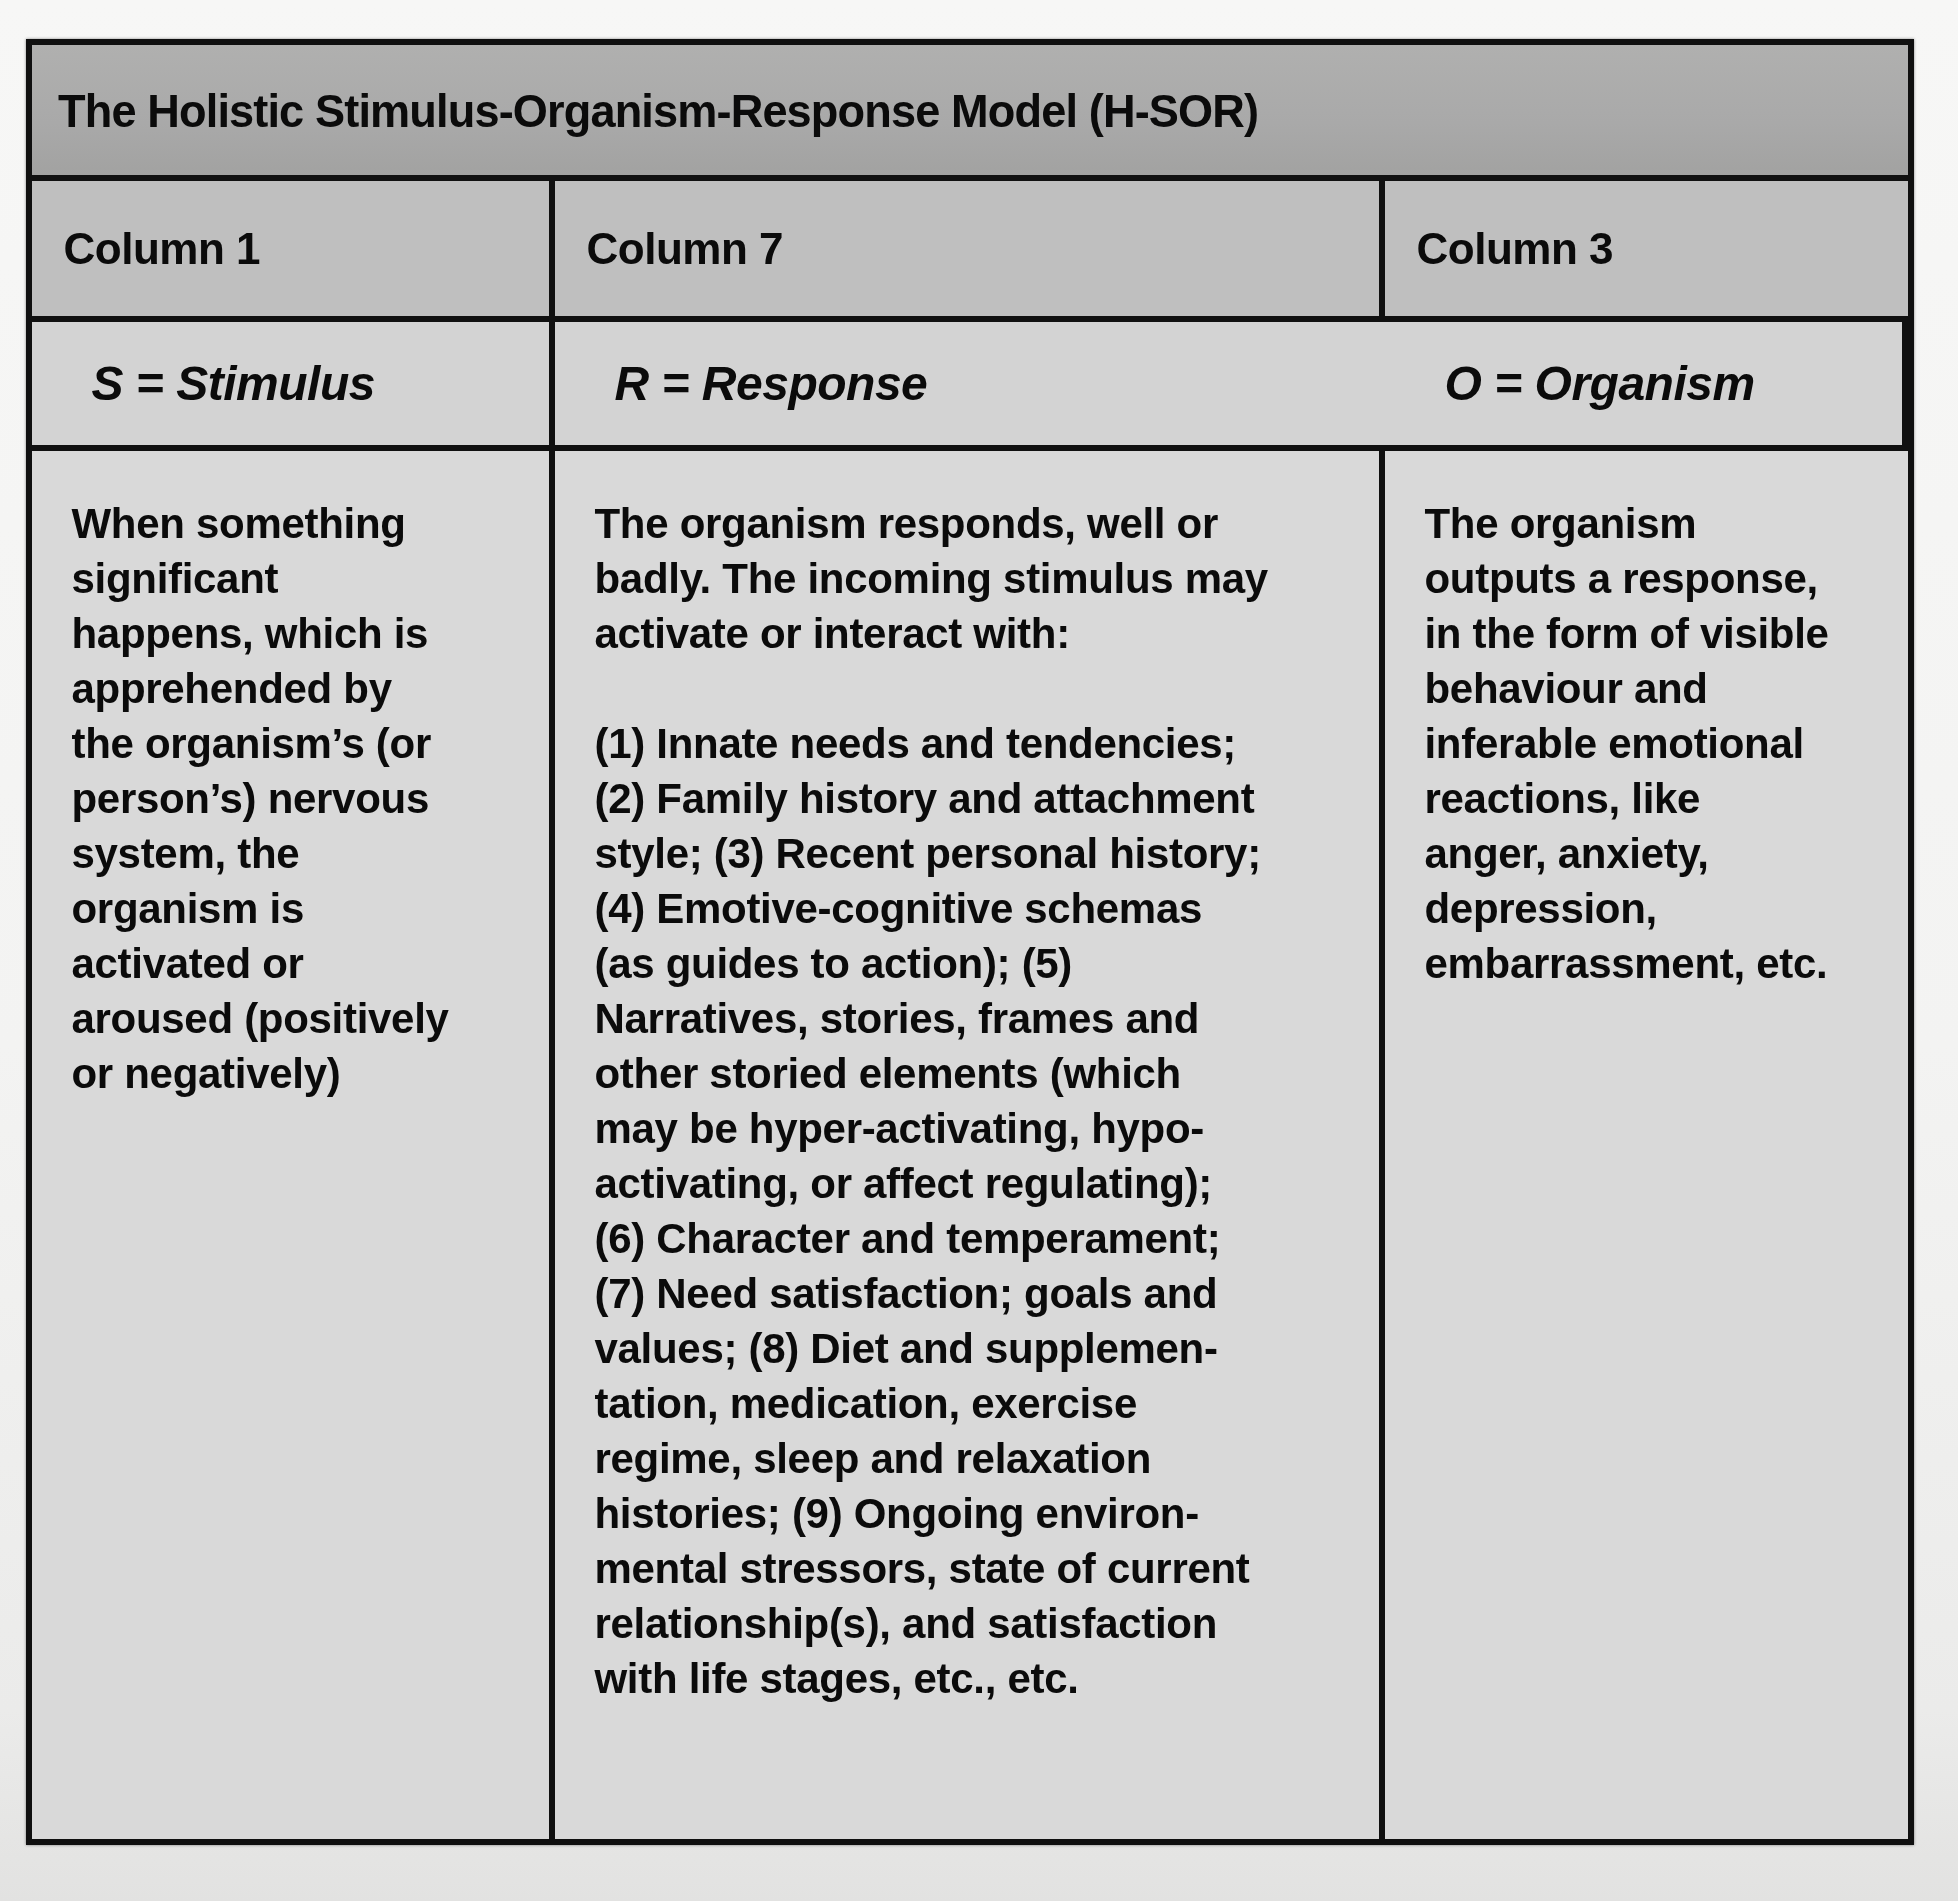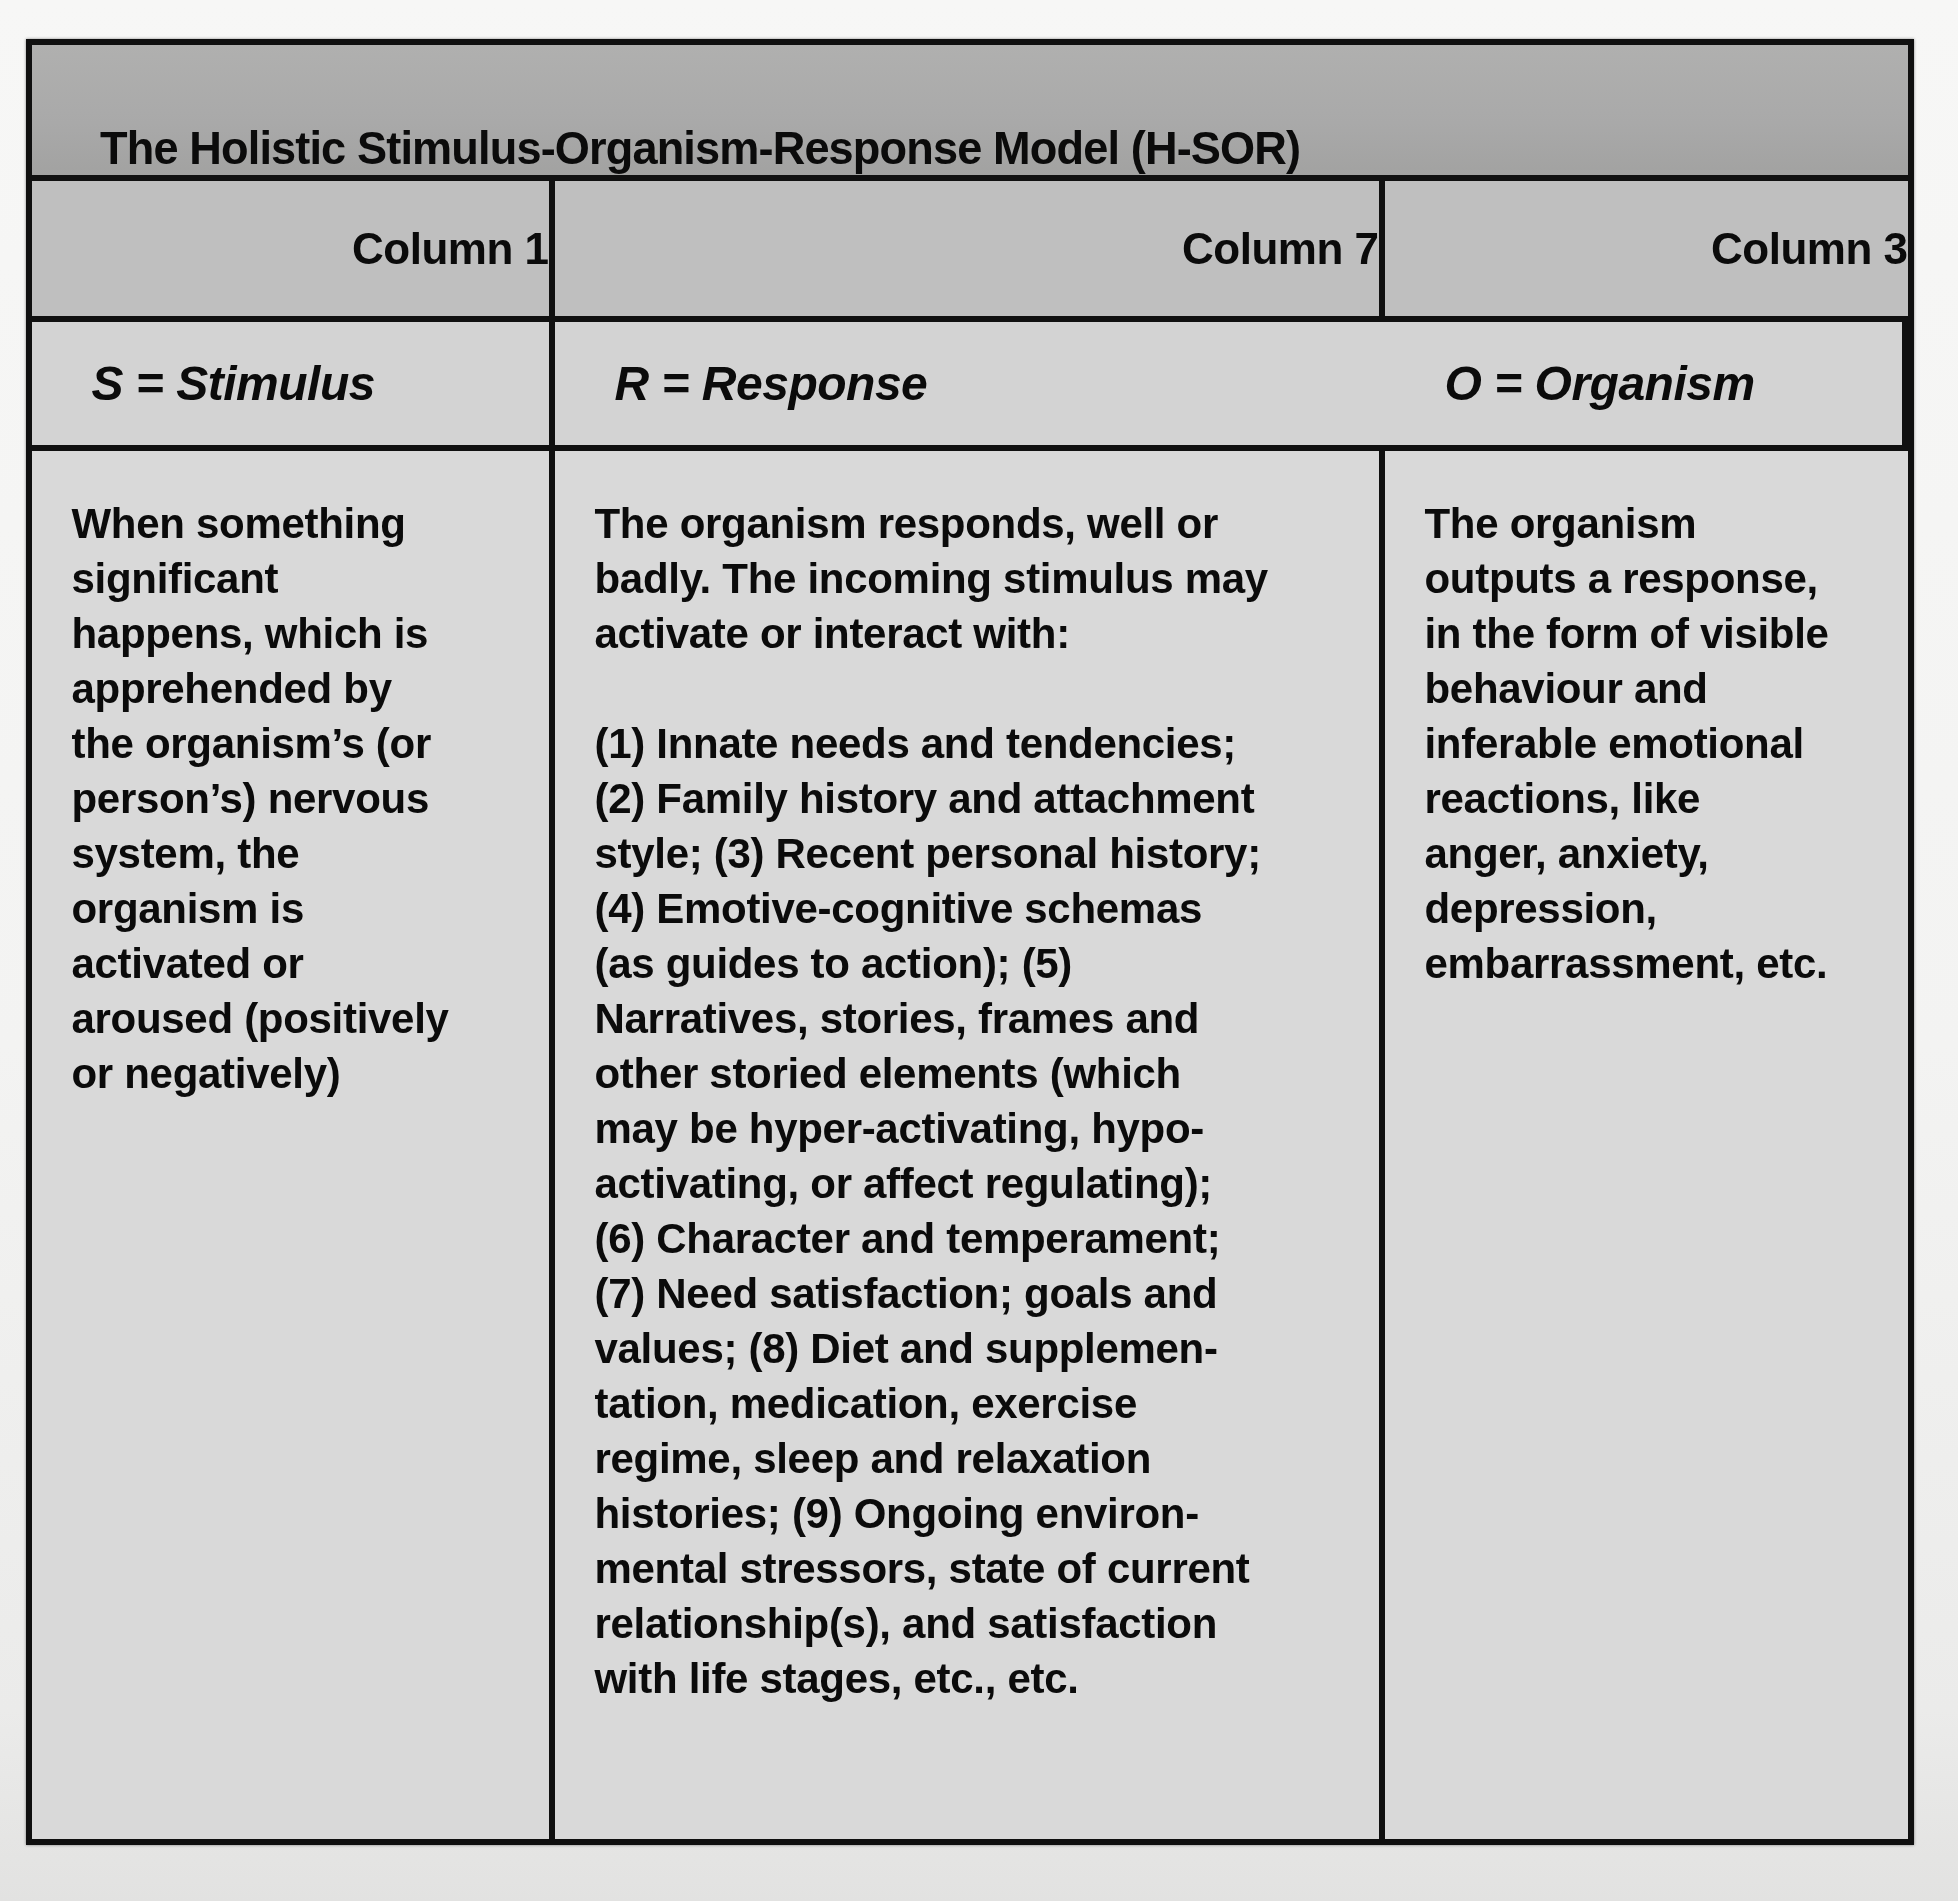--- a/index.html
+++ b/index.html
@@ -24,37 +24,37 @@
     position:absolute;left:25.5px;top:39px;width:1888px;height:1806px;
     box-sizing:border-box;border:6.4px solid var(--border);
     box-shadow:0 0 2.7px rgba(0,0,0,.45);
     display:flex;flex-direction:column;
     background:var(--body-row);
   }
   .title-row{
     box-sizing:border-box;height:136px;flex:0 0 136px;
     background:linear-gradient(180deg,#b0b0af 0%,var(--title-bar) 60%,#a2a2a1 100%);
     border-bottom:6.4px solid var(--border);
-    display:flex;align-items:flex-end;
-    padding-left:68px;
+    display:flex;align-items:center;
+    padding-left:26px;
   }
   .title-text{
     font-size:47px;font-weight:700;letter-spacing:-0.9px;
     transform:scaleX(.96);transform-origin:left center;
     white-space:nowrap;
   }
   .grid{
     flex:1 1 auto;display:grid;
     grid-template-columns:523px 830px 1fr;
     grid-template-rows:141px 129px 1fr;
   }
   .cell{box-sizing:border-box;border-right:6.4px solid var(--border);border-bottom:6.4px solid var(--border);}
   .cell.col3{border-right:none;}
   .cell.rowbody{border-bottom:none;}
-  .rowhead{background:var(--header-row);display:flex;align-items:center;padding-left:32px;justify-content:flex-end;}
+  .rowhead{background:var(--header-row);display:flex;align-items:center;padding-left:32px;}
   .rowkey{background:var(--key-row);display:flex;align-items:center;padding-left:60px;}
   .rowbody{background:var(--body-row);padding:45px 16px 0 40px;}
   .header-text{font-size:44px;font-weight:700;letter-spacing:-0.5px;}
   .key-text{font-size:48px;font-weight:700;font-style:italic;letter-spacing:-0.5px;}
   .body-text{
     font-size:42px;font-weight:700;line-height:55px;letter-spacing:-0.3px;
     white-space:pre-line;
   }
 </style>
 </head>

